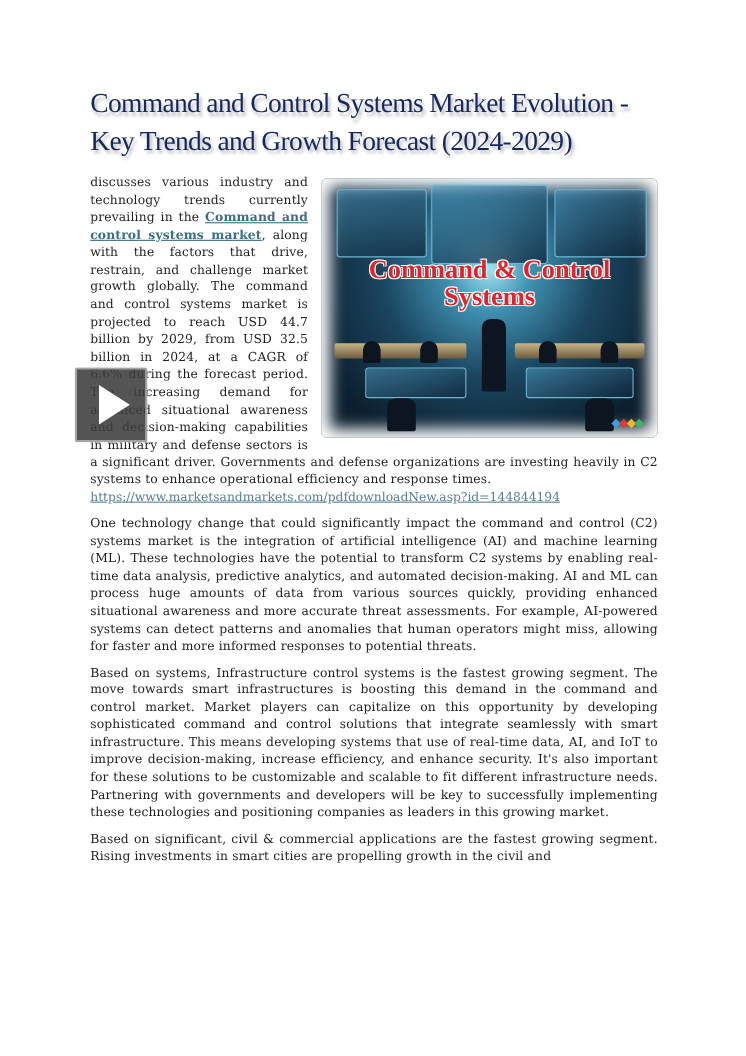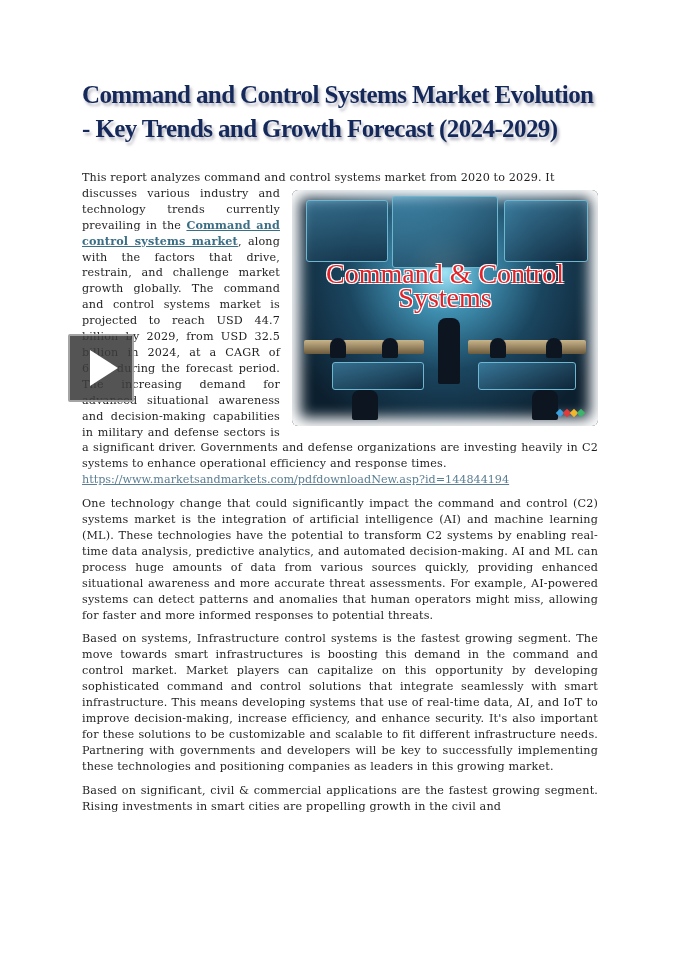--- a/index.html
+++ b/index.html
@@ -4,27 +4,27 @@
 <style>
   html, body { margin: 0; padding: 0; background: #ffffff; }
   body { width: 678px; height: 960px; position: relative; overflow: hidden; }
   .page {
     position: absolute; left: 82px; top: 78px; width: 516px;
     font-family: "DejaVu Serif", "Liberation Serif", serif;
     color: #1f1f1f;
   }
   .title {
     font-family: "Liberation Serif", "DejaVu Serif", serif;
-    font-weight: bold;
+    font-weight: normal;
     font-size: 25px;
     line-height: 34px;
     color: #14285a;
     letter-spacing: -0.6px;
     text-shadow: 2px 3px 3px rgba(120,120,140,0.55);
-    margin: 0 0 24px 0;
+    margin: 0 0 12px 0;
   }
   .body-text {
     font-size: 11.2px;
     line-height: 15.9px;
     text-align: justify;
     letter-spacing: 0.15px;
     margin: 0;
   }
   .intro-first { text-align: left; white-space: nowrap; }
   .float-wrap { position: relative; }
@@ -38,22 +38,22 @@
     background: radial-gradient(ellipse at 50% 35%, #9fe3f5 0%, #3f8fb0 18%, #1b4660 45%, #0c1f2e 80%);
     box-shadow: 0 0 14px 8px #ffffff inset;
   }
   .screen {
     position: absolute; border: 1px solid #6fb6d1; border-radius: 3px;
     background: linear-gradient(160deg, rgba(80,160,200,0.55), rgba(15,40,60,0.8));
   }
   .img-caption {
     position: absolute; left: 0; right: 0; top: 72px;
     text-align: center;
-    font-family: "Liberation Serif", serif; font-weight: normal;
-    font-size: 28px; line-height: 24px;
+    font-family: "Liberation Serif", serif; font-weight: bold;
+    font-size: 24px; line-height: 24px;
     color: #e0242a;
     text-shadow: 1px 1px 0 #fff, -1px -1px 0 #fff, 1px -1px 0 #fff, -1px 1px 0 #fff;
   }
   .desk {
     position: absolute; background: linear-gradient(#c9b58a, #6d5b3d);
     border-radius: 2px;
   }
   .person {
     position: absolute; background: #0c1520; border-radius: 8px 8px 2px 2px;
   }
@@ -79,21 +79,20 @@
     border-left: 28px solid #ffffff;
   }
 </style>
 </head>
 <body>
 
 <div class="page">
   <h1 class="title">Command and Control Systems Market Evolution - Key Trends and Growth Forecast (2024-2029)</h1>
 
   <div class="float-wrap">
-    <p class="body-text intro-first">This report analyzes command and control systems market from 2020 to 2029. It</p>
 
     <div class="float-img">
       <div class="screen" style="left:14px;top:10px;width:80px;height:60px;"></div>
       <div class="screen" style="left:100px;top:6px;width:104px;height:70px;"></div>
       <div class="screen" style="left:212px;top:10px;width:82px;height:60px;"></div>
       <div class="img-caption">
         <div>Command &amp; Control Systems</div>
       </div>
       <div class="desk" style="left:12px;top:150px;width:120px;height:14px;"></div>
       <div class="desk" style="left:176px;top:150px;width:118px;height:14px;"></div>

